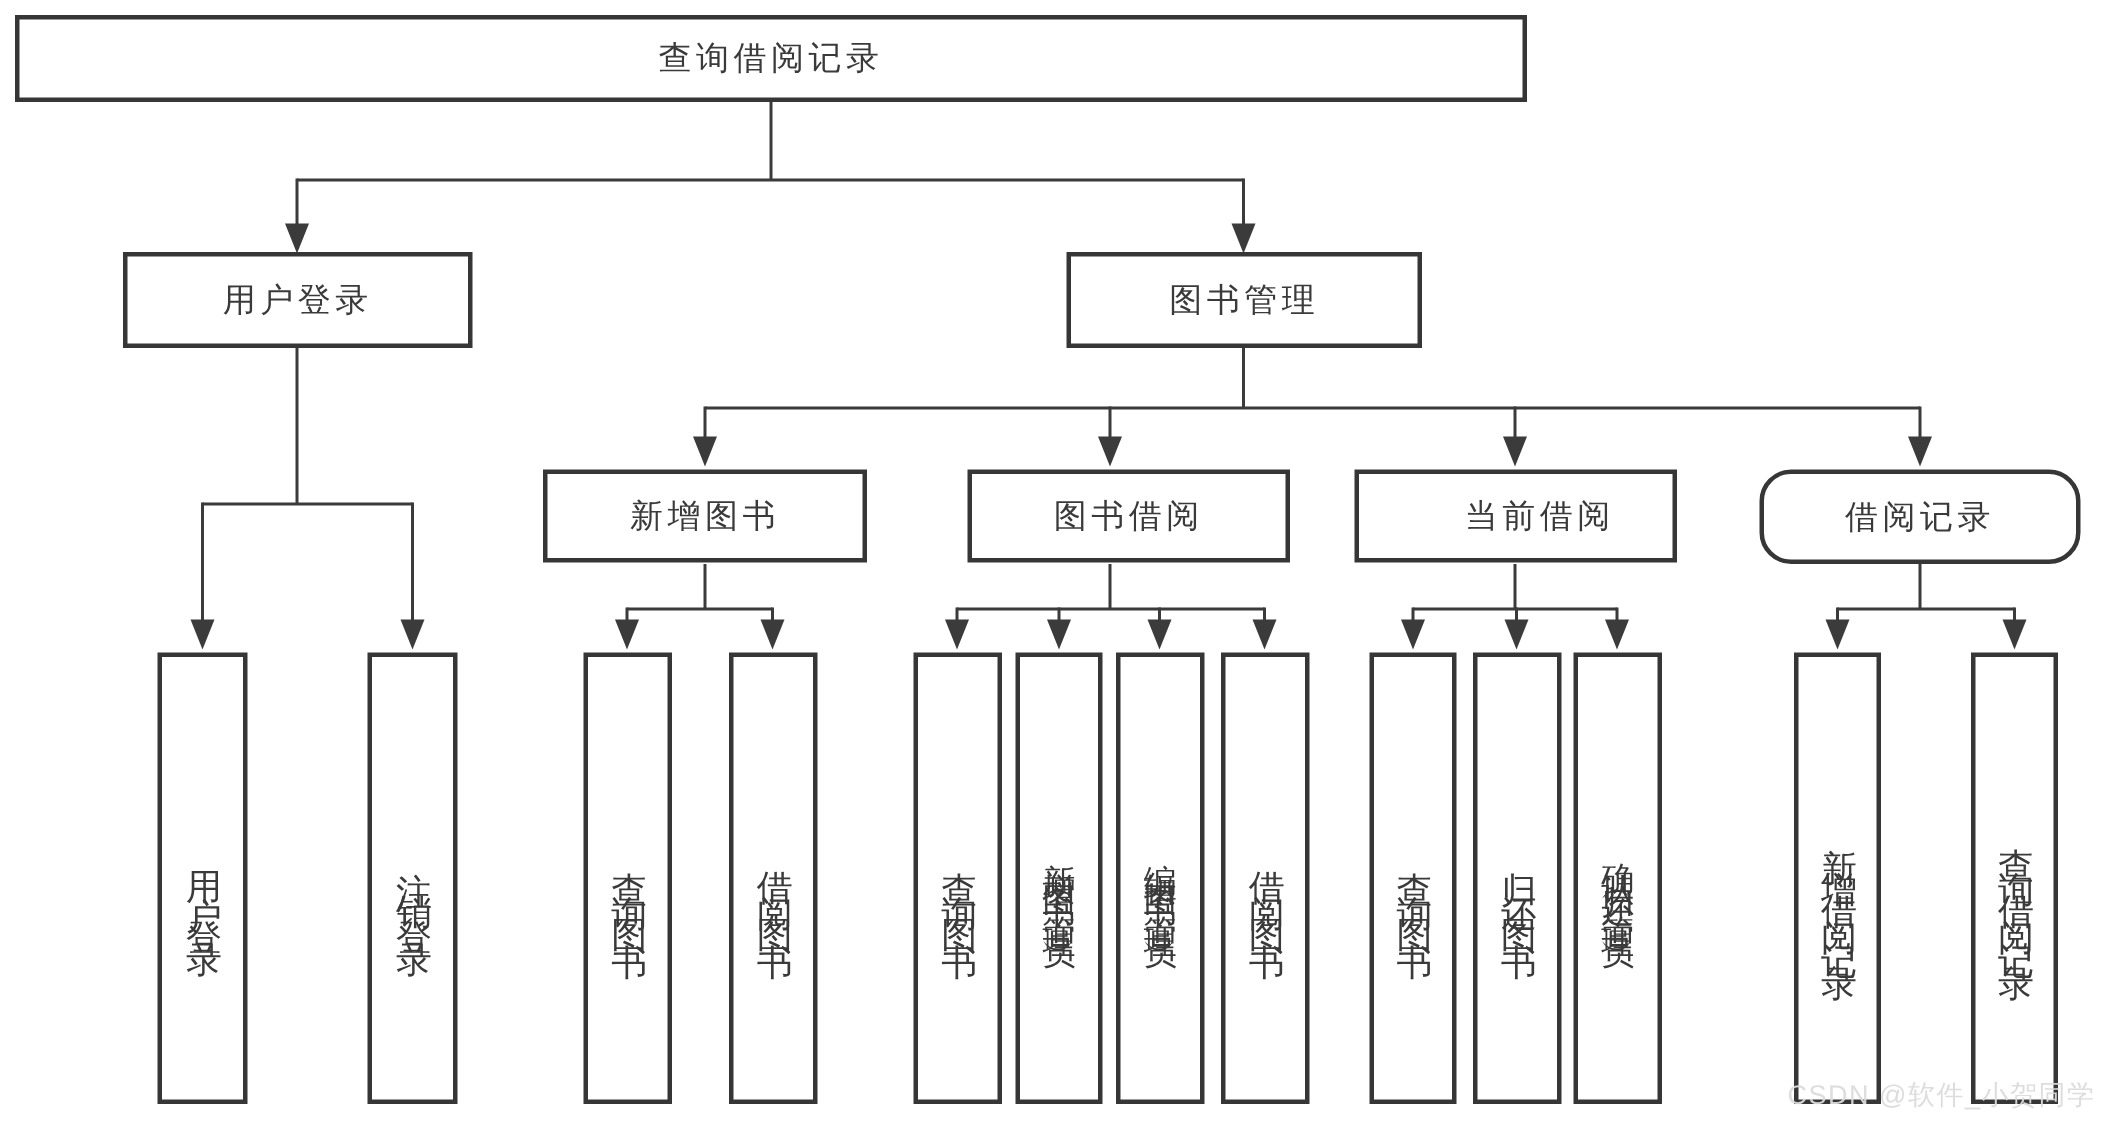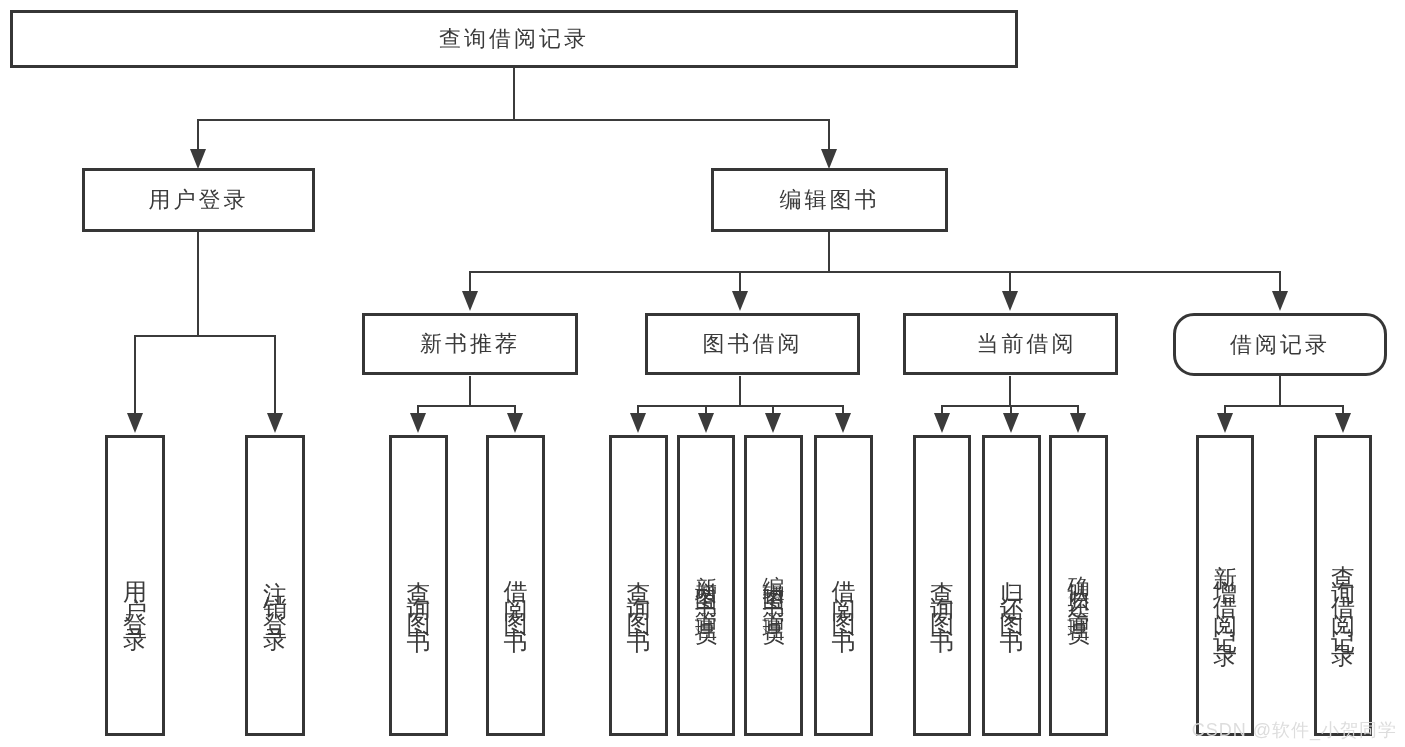--- a/index.html
+++ b/index.html
@@ -128,25 +128,25 @@
   </svg>
 
   <div class="node h" style="left:10px; top:10px; width:1008px; height:58px;">
     <span>查询借阅记录</span>
   </div>
 
   <div class="node h" style="left:82px; top:168px; width:233px; height:64px;">
     <span>用户登录</span>
   </div>
   <div class="node h" style="left:711px; top:168px; width:237px; height:64px;">
-    <span>编辑图书</span>
+    <span>图书管理</span>
   </div>
 
   <div class="node h" style="left:362px; top:313px; width:216px; height:62px;">
-    <span>新书推荐</span>
+    <span>新增图书</span>
   </div>
   <div class="node h" style="left:633px; top:313px; width:215px; height:62px;margin-left:12px;">
     <span>图书借阅</span>
   </div>
   <div class="node h" style="left:903px; top:313px; width:215px; height:62px;padding-left:32px;">
     <span>当前借阅</span>
   </div>
   <div class="node h" style="left:1173px; top:313px; width:214px; height:63px;border-radius:21px;">
     <span>借阅记录</span>
   </div>

